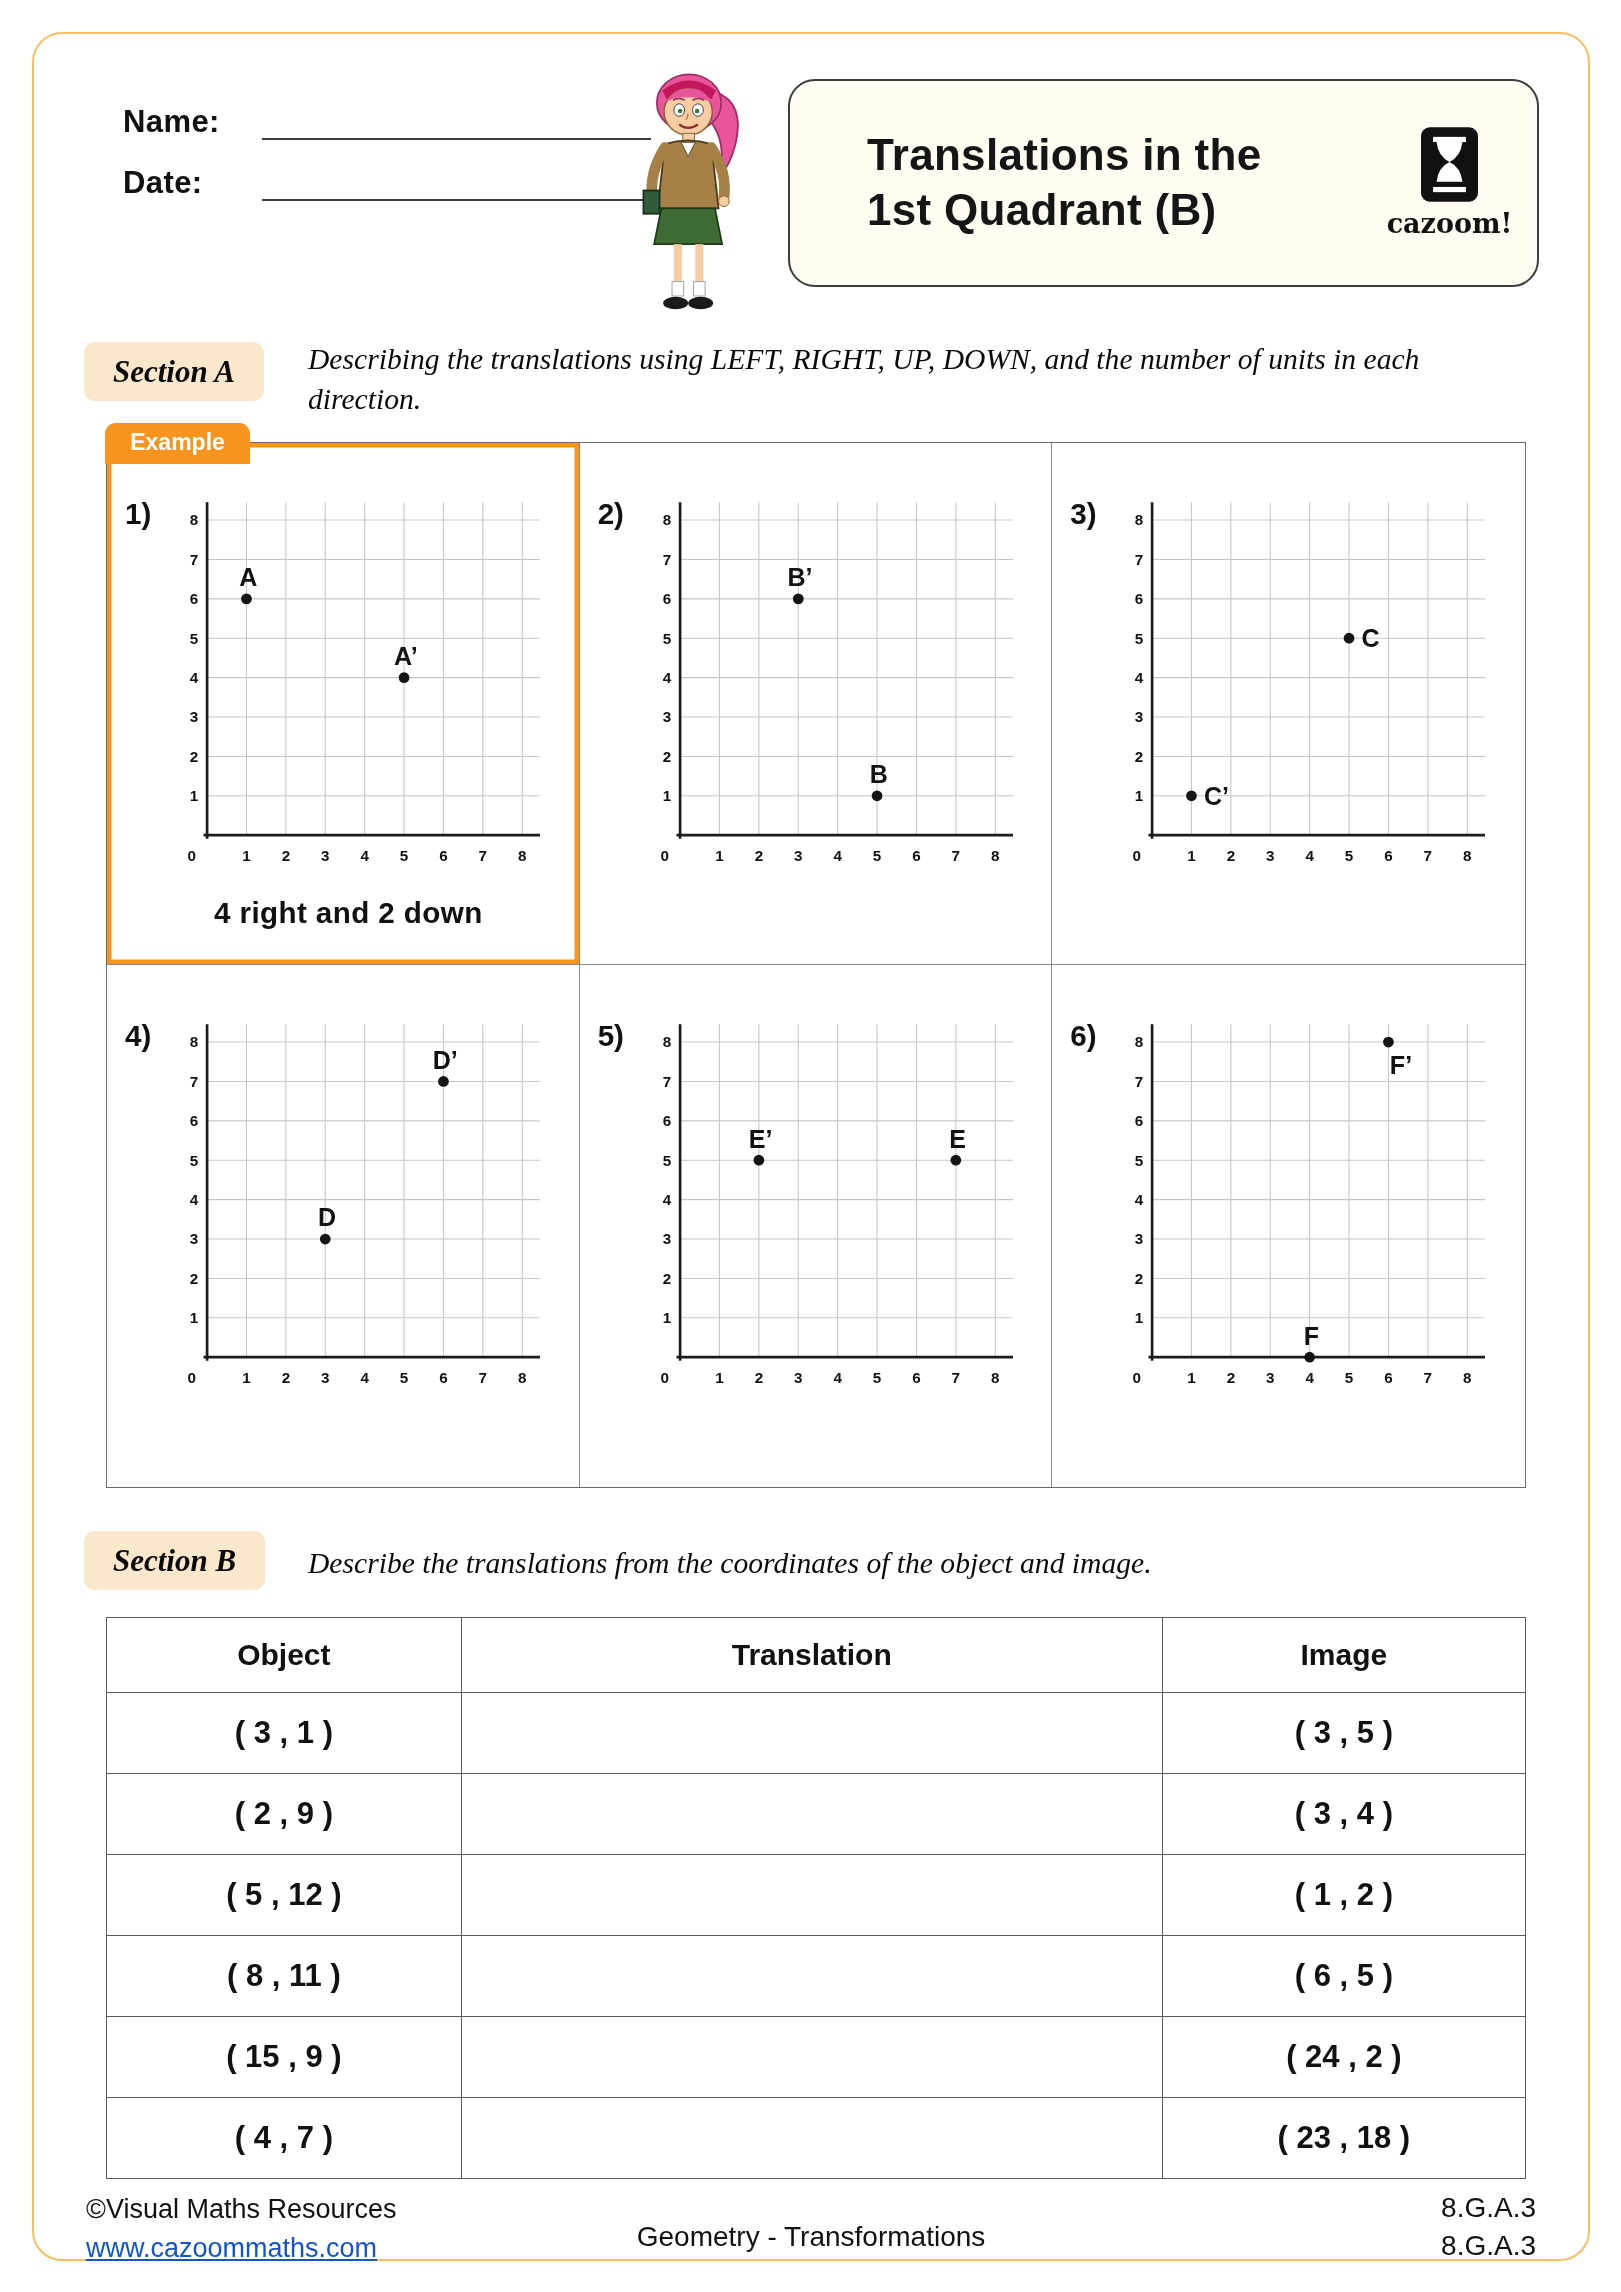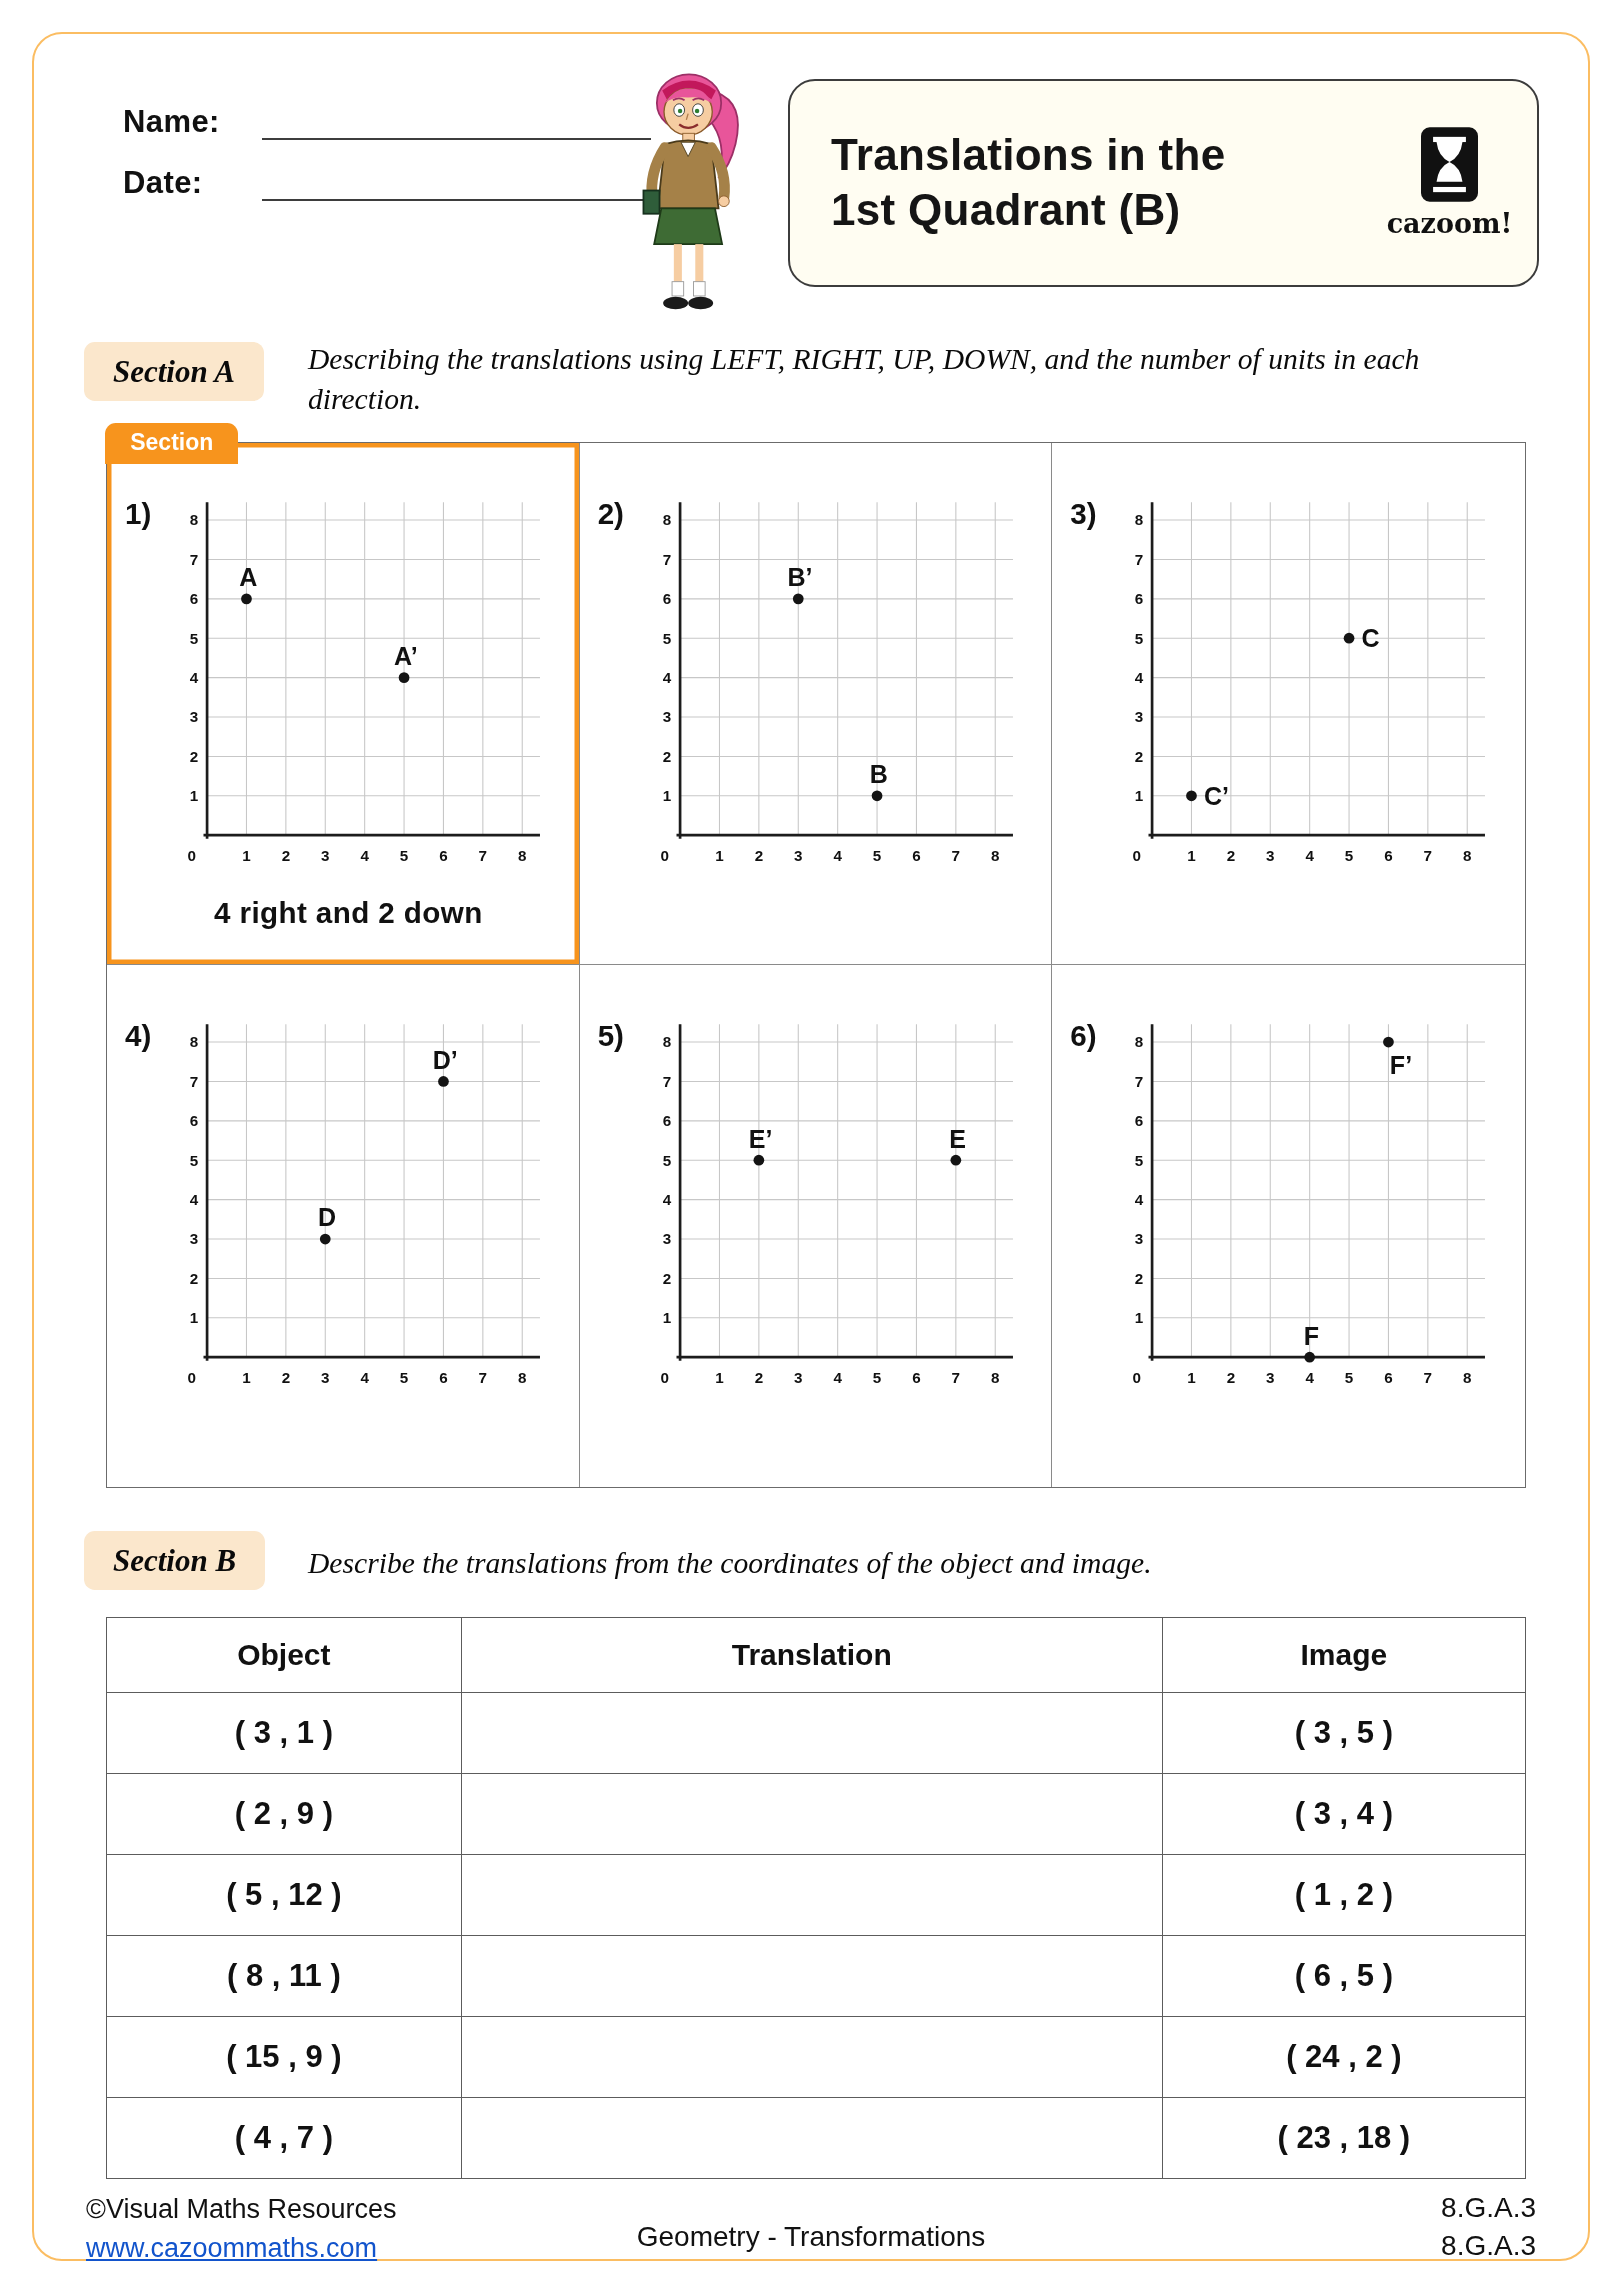--- a/index.html
+++ b/index.html
@@ -9,21 +9,21 @@
   .frame{position:absolute;left:32px;top:32px;right:32px;bottom:32px;border:2.7px solid #FBBD62;border-radius:30px;}
 
   
   .name-row,.date-row{position:absolute;left:90px;width:528px;display:flex;align-items:flex-end;margin-left:33px;}
   .name-row{top:104px;}
   .date-row{top:165px;}
   .hlabel{font-size:31px;font-weight:bold;letter-spacing:0.4px;width:139px;}
   .wline{flex:1;border-bottom:2.7px solid #3d3d3d;height:34px;}
   .character{position:absolute;left:622px;top:56px;width:143px;height:269px;}
   .title-box{position:absolute;left:788px;top:79px;width:751px;height:208px;background:#FFFDF2;border:2.7px solid #3c3c3c;border-radius:27px;display:flex;align-items:center;}
-  .title-text{padding-left:41px;font-size:44px;font-weight:bold;line-height:1.24;letter-spacing:0.3px;flex:1;color:#151515;}
+  .title-text{padding-left:41px;font-size:44px;font-weight:bold;line-height:1.24;letter-spacing:0.3px;flex:1;color:#151515;margin-left:36px;}
   .logo{width:152px;text-align:center;padding-right:23px;}
   .logo-icon{width:57px;height:75px;margin:0 auto 5.4px;}
   .logo-text{font-family:"DejaVu Serif",serif;font-weight:bold;font-size:27px;color:#111;}
 
   
   .section-label{position:absolute;left:84px;background:#FBE7CC;border-radius:10.7px;padding:11.6px 29px;font-family:"Liberation Serif",serif;font-style:italic;font-weight:bold;font-size:31px;color:#0a0a0a;}
   .sa{top:342px;}
   .sb{top:1531px;}
   .section-desc{position:absolute;left:308px;font-family:"Liberation Serif",serif;font-style:italic;font-size:29.6px;line-height:1.35;color:#0a0a0a;}
   .sa-desc{top:340px;width:1119px;}
@@ -122,21 +122,21 @@
       </div>
       <div class="logo-text">cazoom!</div>
     </div>
   </div>
 
   <div class="section-label sa">Section A</div>
   <div class="section-desc sa-desc">Describing the translations using LEFT, RIGHT, UP, DOWN, and the number of units in each direction.</div>
 
   <div class="problems">
     <div class="cell example-cell">
-      <div class="example-tab">Section</div>
+      <div class="example-tab">Example</div>
       <div class="pnum">1)</div>
       <div class="grid-box"><svg width="387" height="385" viewBox="0 0 432 430">
             <line class="gl" x1="48" y1="387.79999999999995" x2="48" y2="16"></line>
             <line class="gl" x1="48" y1="387.79999999999995" x2="419.79999999999995" y2="387.79999999999995"></line>
             <line class="gl" x1="92" y1="387.79999999999995" x2="92" y2="16"></line>
             <line class="gl" x1="48" y1="343.79999999999995" x2="419.79999999999995" y2="343.79999999999995"></line>
             <line class="gl" x1="136" y1="387.79999999999995" x2="136" y2="16"></line>
             <line class="gl" x1="48" y1="299.79999999999995" x2="419.79999999999995" y2="299.79999999999995"></line>
             <line class="gl" x1="180" y1="387.79999999999995" x2="180" y2="16"></line>
             <line class="gl" x1="48" y1="255.79999999999995" x2="419.79999999999995" y2="255.79999999999995"></line>

